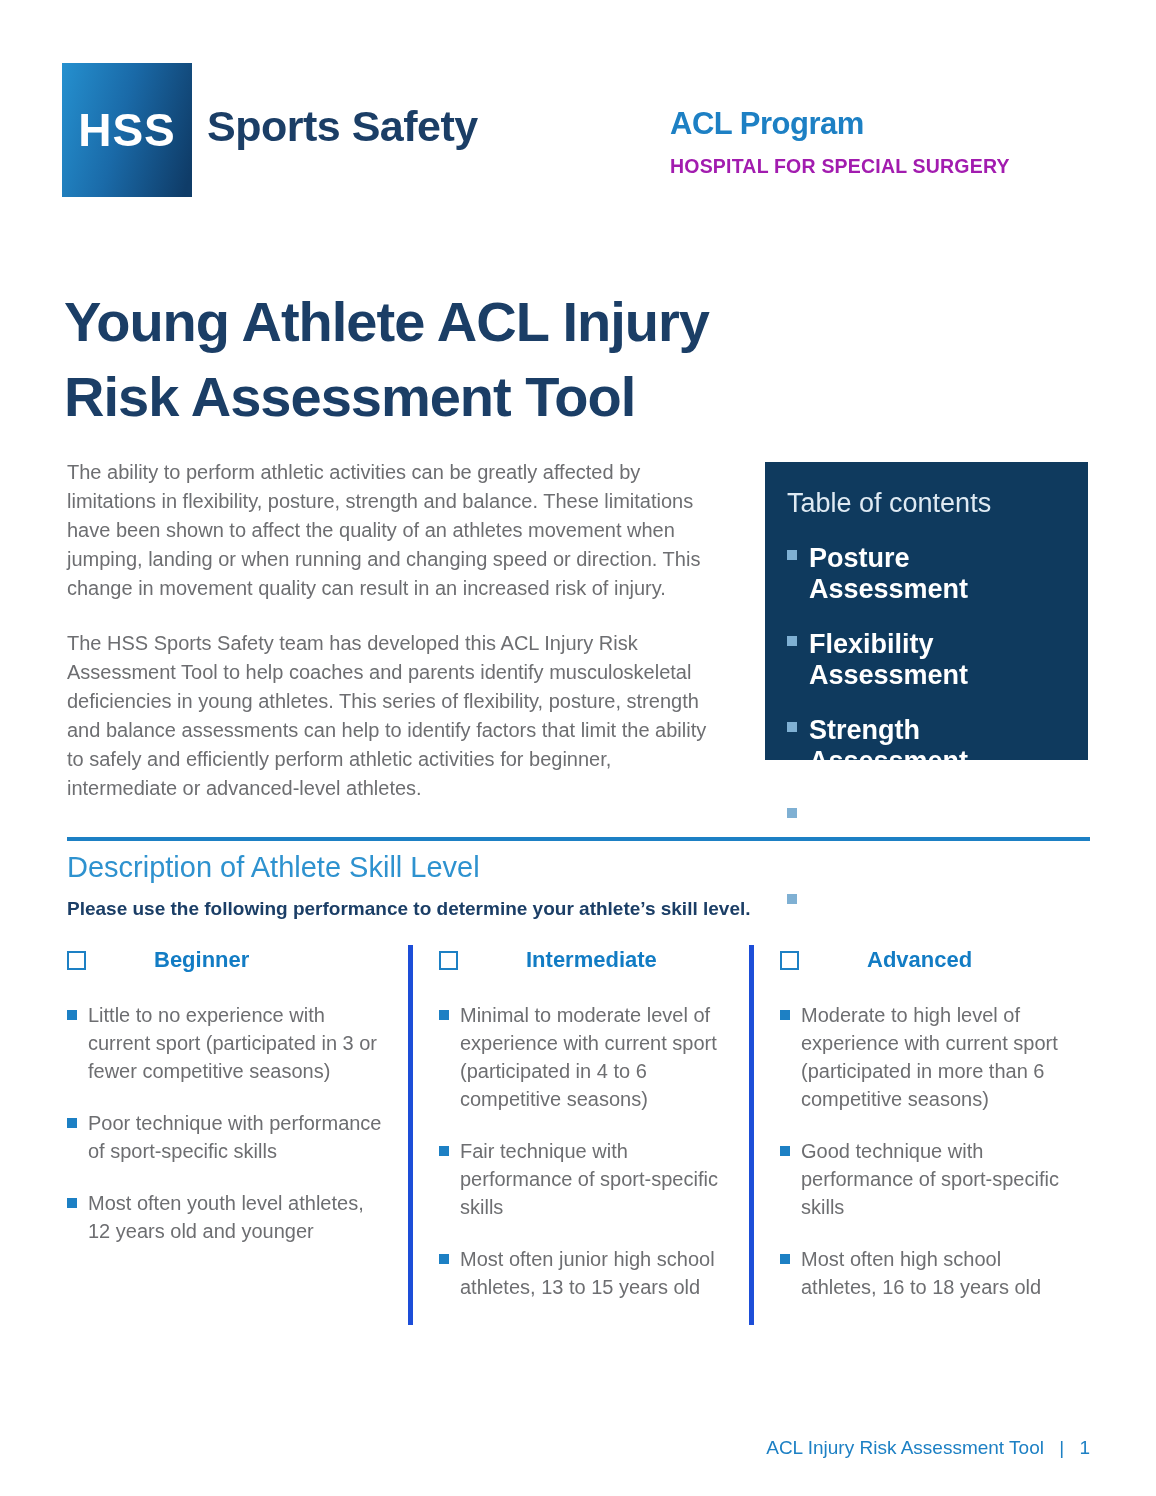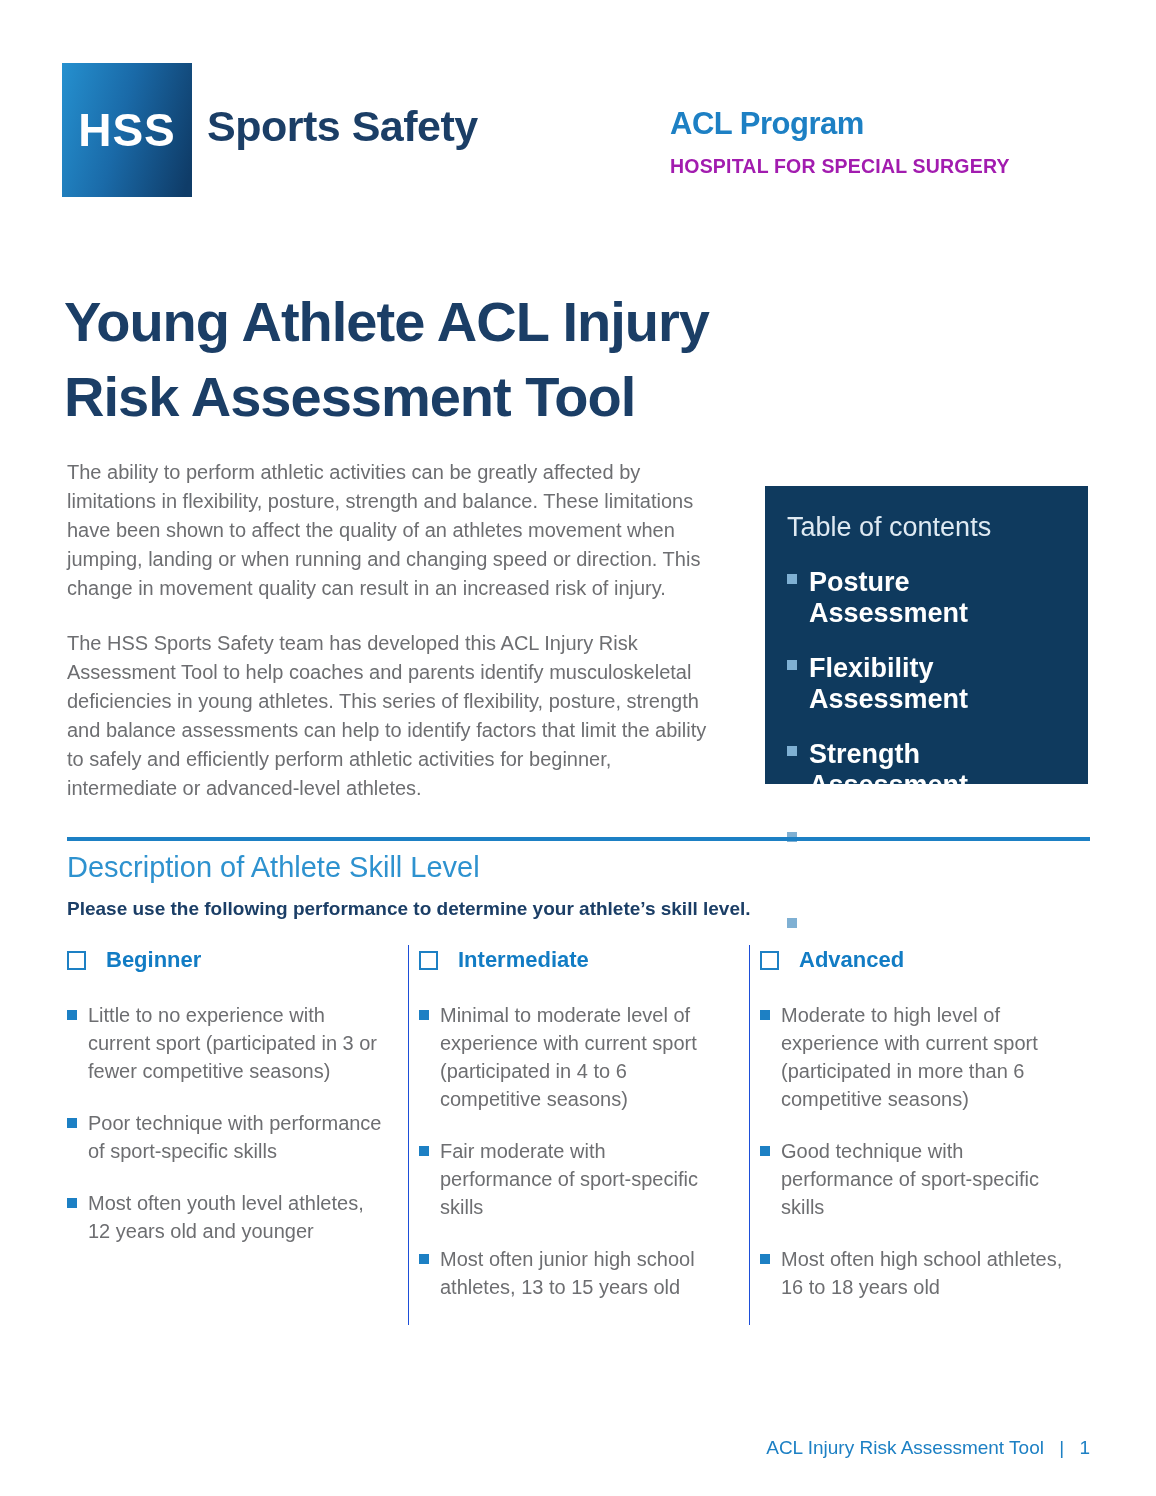--- a/index.html
+++ b/index.html
@@ -40,21 +40,21 @@
 
   
   .intro {
     position: absolute; left: 67px; top: 458px; width: 655px;
     color: #6d6e71; font-size: 20px; line-height: 29px;
   }
   .intro p { margin: 0 0 26px 0; }
 
   
   .toc {
-    position: absolute; left: 765px; top: 486px;
+    position: absolute; left: 765px; top: 462px;
     width: 323px; height: 298px; box-sizing: border-box;
     background: #0f3a5e; padding: 26px 22px 0 22px;
   }
   .toc-title { color: #dfeaf3; font-size: 27px; font-weight: 400; margin-bottom: 24px; }
   .toc-item { display: flex; align-items: flex-start; margin-bottom: 24px; }
   .toc-sq {
     width: 10px; height: 10px; background: #7fb0d3;
     margin: 7px 12px 0 0; flex: 0 0 auto;
   }
   .toc-label { color: #ffffff; font-size: 27px; font-weight: 700; }
@@ -71,29 +71,29 @@
   .skill-sub {
     position: absolute; left: 67px; top: 898px;
     color: #1b3e66; font-size: 19px; font-weight: 700;
   }
 
   .skill-columns {
     position: absolute; left: 67px; top: 945px; width: 1023px;
     display: grid; grid-template-columns: 1fr 1fr 1fr;
   }
   .skill-col { box-sizing: border-box; padding-right: 26px; }
-  .skill-col + .skill-col { border-left: 1px solid #1d4ed8; padding-left: 10px; }
+  .skill-col + .skill-col { border-left: 5px solid #1d4ed8; padding-left: 26px; }
 
   .level-header { display: flex; align-items: center; margin: 2px 0 28px 0; }
   .checkbox {
     width: 19px; height: 19px; box-sizing: border-box;
     border: 2px solid #1d80c4; background: #ffffff;
     margin-right: 20px; flex: 0 0 auto;
   }
-  .level-label { color: #127cc4; font-size: 22px; font-weight: 700; }
+  .level-label { color: #127cc4; font-size: 22px; font-weight: 700; margin-left: 48px; }
 
   .bullet-item { display: flex; align-items: flex-start; margin-bottom: 24px; }
   .bullet-sq {
     width: 10px; height: 10px; background: #1d80c4;
     margin: 9px 11px 0 0; flex: 0 0 auto;
   }
   .bullet-text { color: #6d6e71; font-size: 20px; line-height: 28px; }
 
   
   .footer {
@@ -179,21 +179,21 @@
       <div class="level-header">
         <span class="checkbox"></span>
         <span class="level-label">Intermediate</span>
       </div>
       <div class="bullet-item">
         <span class="bullet-sq"></span>
         <span class="bullet-text">Minimal to moderate level of experience with current sport (participated in 4 to 6 competitive seasons)</span>
       </div>
       <div class="bullet-item">
         <span class="bullet-sq"></span>
-        <span class="bullet-text">Fair moderate with performance of sport-specific skills</span>
+        <span class="bullet-text">Fair technique with performance of sport-specific skills</span>
       </div>
       <div class="bullet-item">
         <span class="bullet-sq"></span>
         <span class="bullet-text">Most often junior high school athletes, 13 to 15 years old</span>
       </div>
     </div>
 
     <div class="skill-col">
       <div class="level-header">
         <span class="checkbox"></span>

